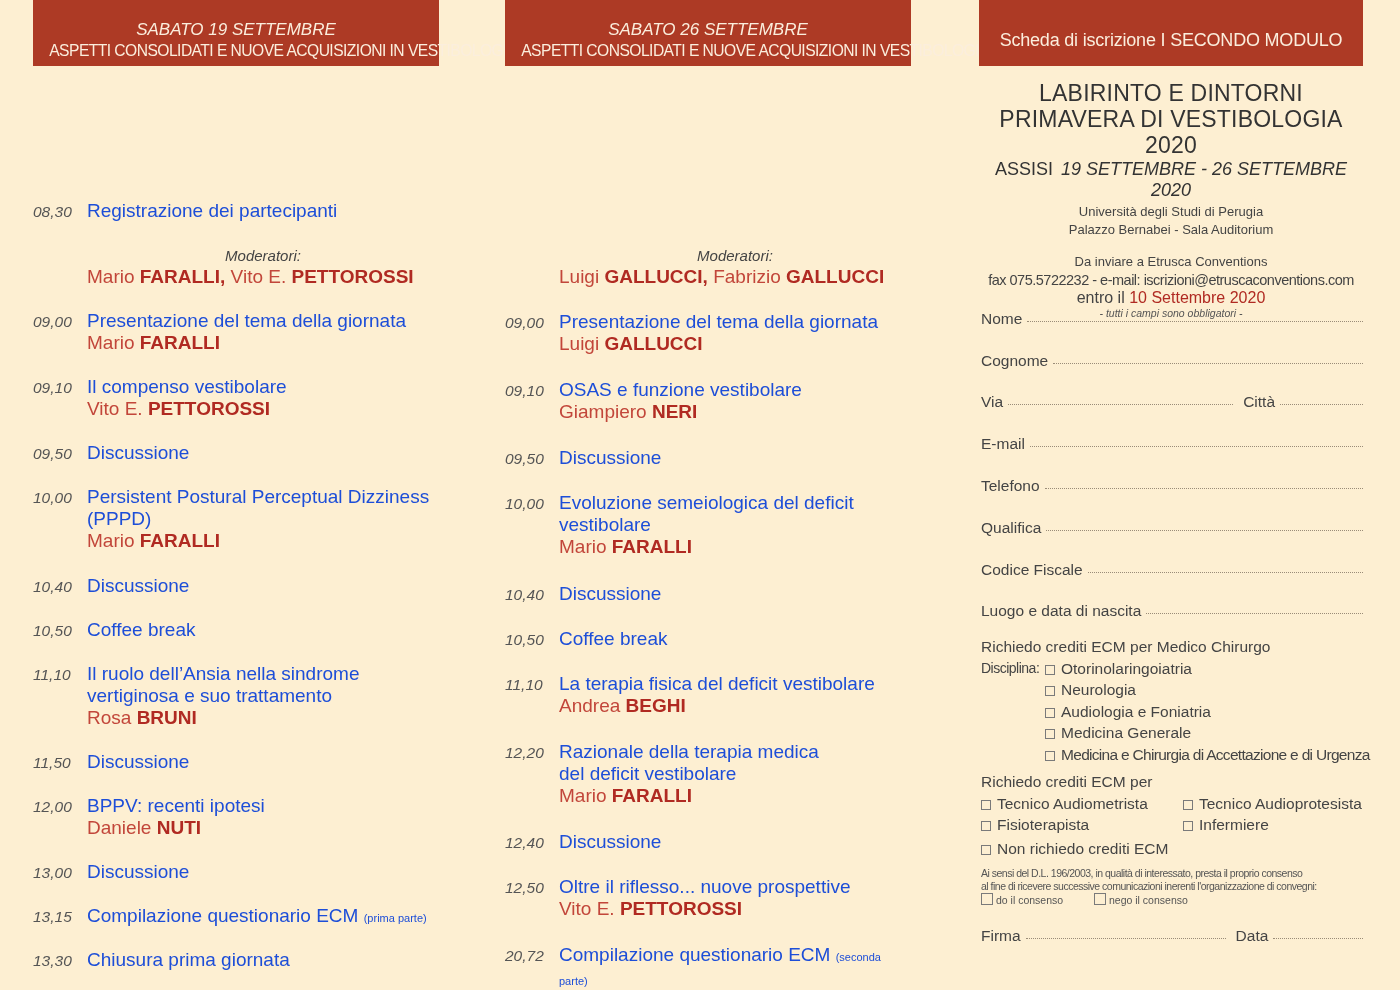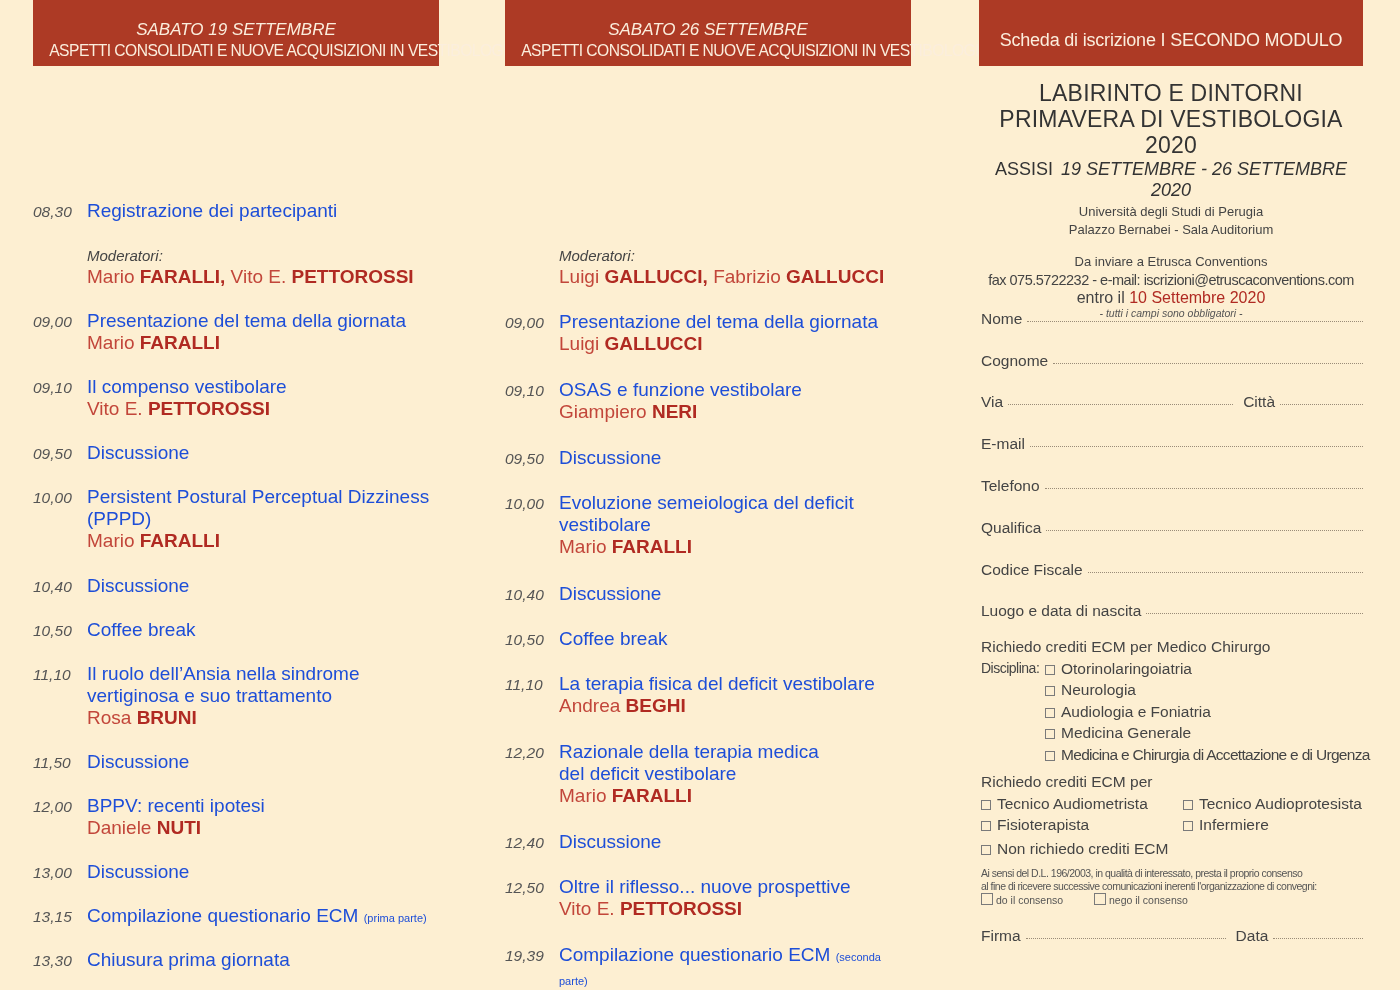--- a/index.html
+++ b/index.html
@@ -32,21 +32,21 @@
   .prog { position: absolute; left: 0; width: 100%; }
   .item { position: absolute; left: 0; width: 100%; }
   .time {
     position: absolute; left: 0; width: 46px;
     font-style: italic; font-size: 15.5px; color: #555;
     top: 3px;
   }
   .body { position: absolute; left: 54px; right: 0; }
   .title { font-size: 19px; line-height: 22px; color: #1d4ed8; }
   .small { font-size: 11px; }
-  .mod-label { font-style: italic; font-size: 15px; color: #444; line-height: 20px; }
+  .mod-label { font-style: italic; font-size: 15px; color: #444; line-height: 20px; text-align: center; }
   .speaker { font-size: 19px; line-height: 22px; color: #c2463a; }
   .speaker b { color: #b02a22; font-weight: bold; }
 
   
   .reg-head { text-align: center; }
   .h-title { font-size: 23px; line-height: 26px; color: #333; letter-spacing: 0.2px; }
   .h-sub { font-size: 18px; font-style: italic; color: #333; margin-top: 1px; }
   .h-sub .city { font-style: normal; margin-right: 8px; }
   .h-info { font-size: 13px; line-height: 18px; color: #444; }
   .h-red { color: #b02a22; }
@@ -266,21 +266,21 @@
 
     <div class="item" style="top:810px">
       <span class="time">12,50</span>
       <div class="body">
         <div class="title">Oltre il riflesso... nuove prospettive</div>
         <div class="speaker"><span>Vito E.</span> <b>PETTOROSSI</b></div>
       </div>
     </div>
 
     <div class="item" style="top:878px">
-      <span class="time">19,39</span>
+      <span class="time">20,72</span>
       <div class="body">
           <div class="title"><span>Compilazione questionario ECM</span> <span class="small">(seconda parte)</span></div>
         </div>
     </div>
 
     <div class="item" style="top:923px">
 
       <div class="body">
           <div class="title">Conclusioni e chiusura</div>
         </div>

